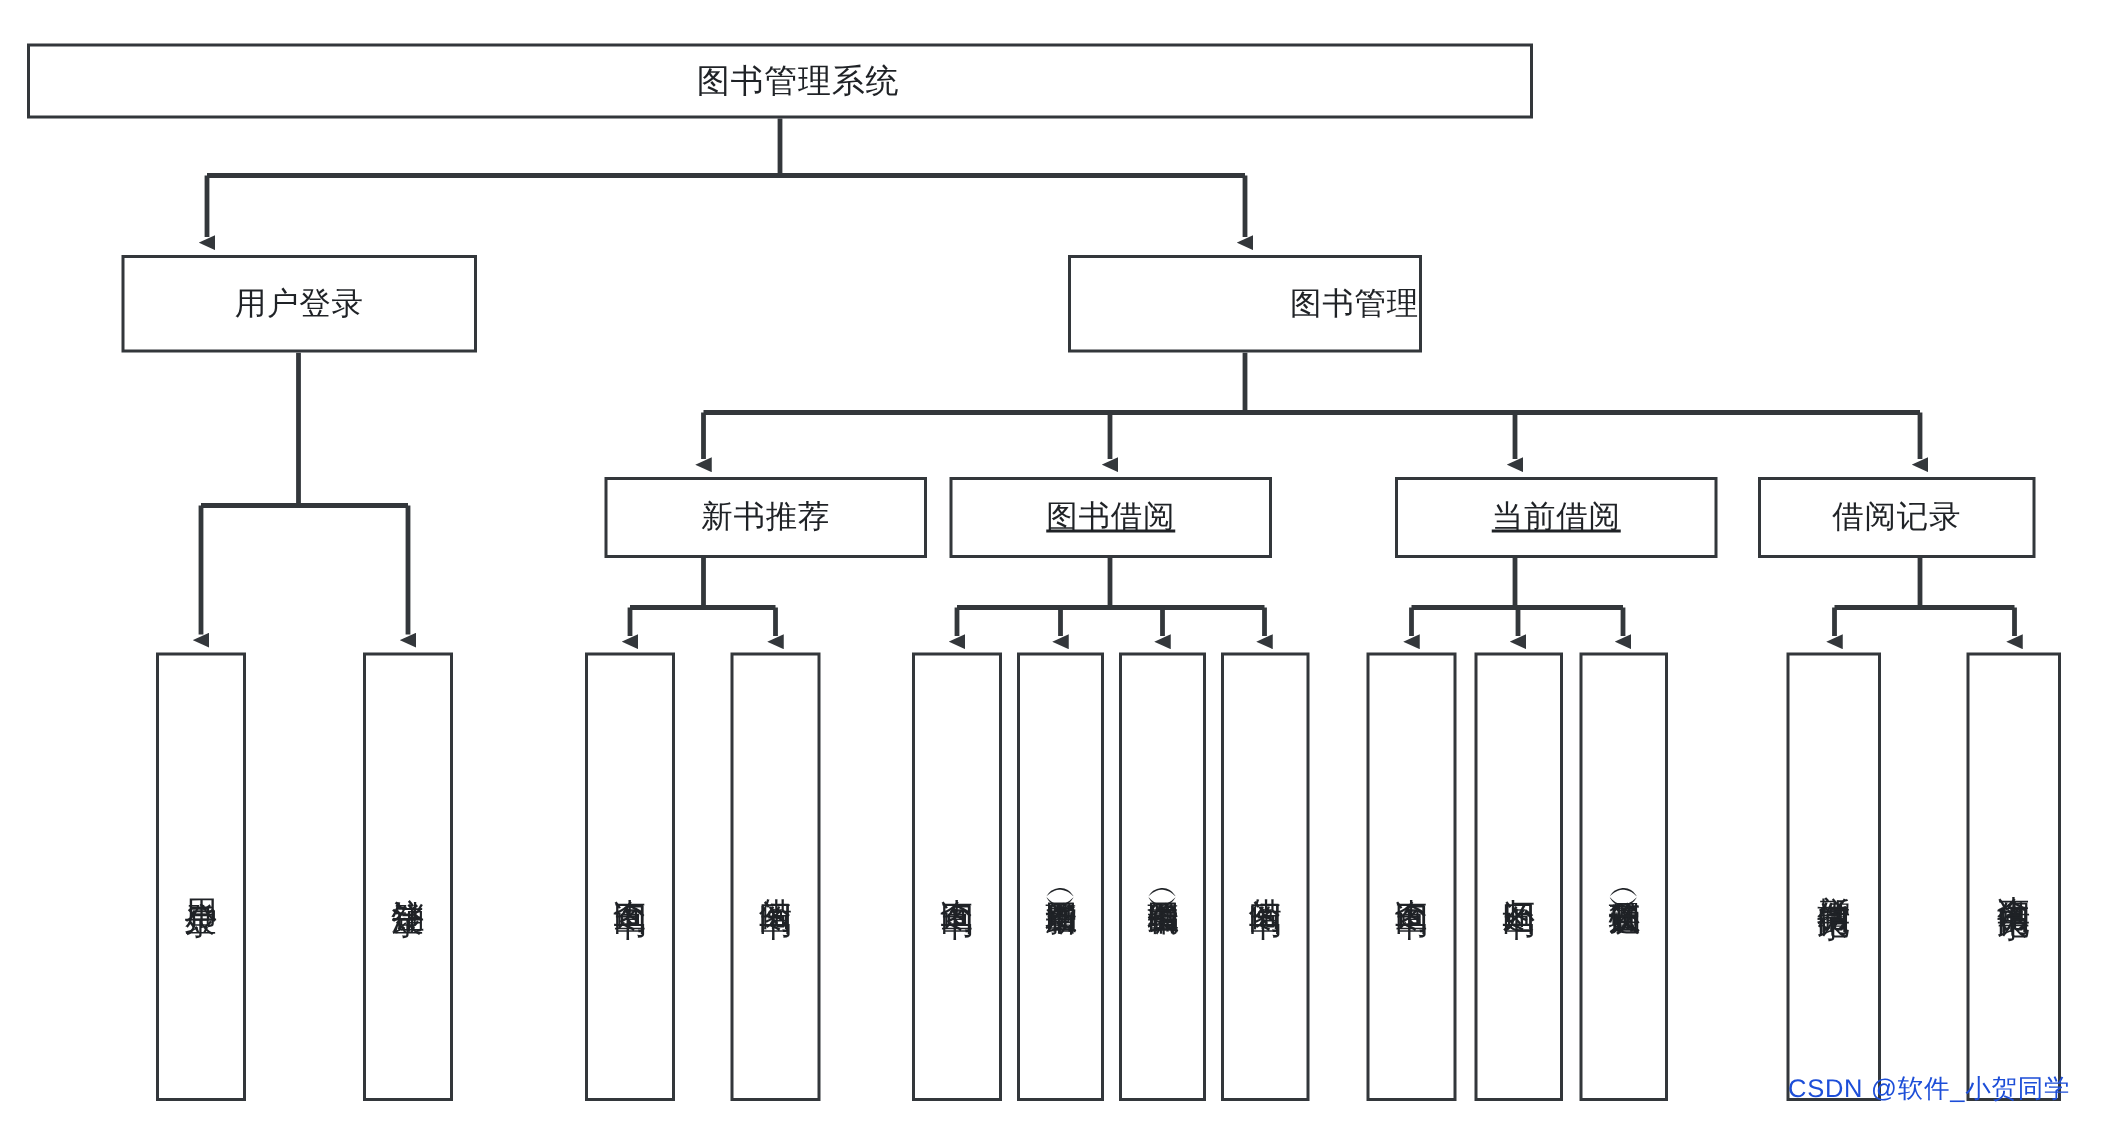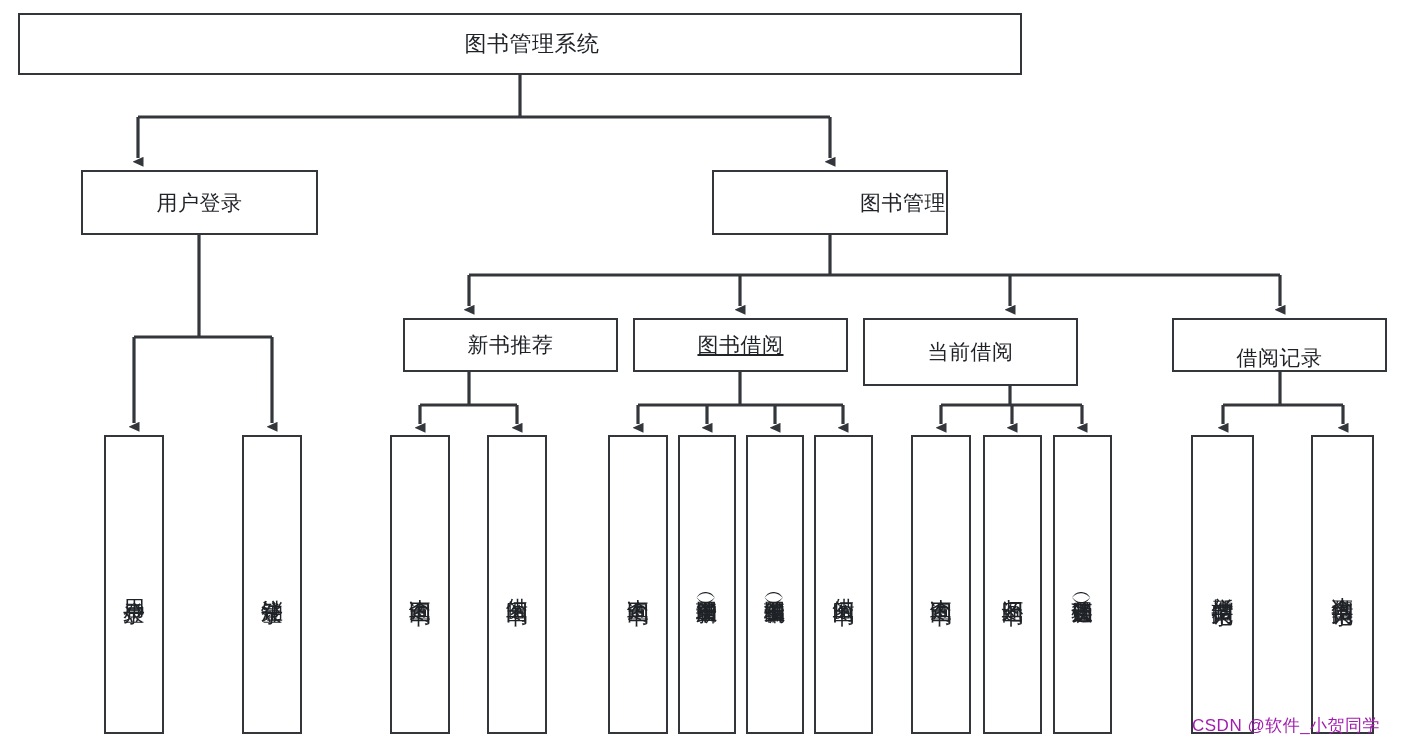--- a/index.html
+++ b/index.html
@@ -65,21 +65,21 @@
     line-height: 1.0;
     letter-spacing: 2px;
     white-space: nowrap;
   }
   .node.vert.tight .node-label {
     font-size: 21px;
     letter-spacing: 0px;
   }
   .watermark {
     position: absolute;
-    color: #a21caf;
+    color: #1d4ed8;
     font-size: 17px;
     letter-spacing: 0.5px;
     white-space: nowrap;
     z-index: 3;
   }
 </style>
 </head>
 <body>
 
 <div id="canvas">
@@ -128,41 +128,41 @@
       <path d="M1012,405 L1012,424" marker-end="url(#arrow)"></path>
       <path d="M1082,405 L1082,424" marker-end="url(#arrow)"></path>
 
       <path d="M1280,372 L1280,405"></path>
       <path d="M1223,405 L1343,405"></path>
       <path d="M1223,405 L1223,424" marker-end="url(#arrow)"></path>
       <path d="M1343,405 L1343,424" marker-end="url(#arrow)"></path>
     </g>
   </svg>
 
-  <div class="node root horiz" style="left:18px; top:13px; width:1004px; height:62px;padding-left:24px;">
+  <div class="node root horiz" style="left:18px; top:29px; width:1004px; height:50px;padding-left:24px;">
     <span class="node-label">图书管理系统</span>
   </div>
 
   <div class="node horiz" style="left:81px; top:170px; width:237px; height:65px;">
     <span class="node-label">用户登录</span>
   </div>
   <div class="node horiz" style="left:712px; top:170px; width:236px; height:65px;justify-content:flex-end;">
     <span class="node-label">图书管理</span>
   </div>
 
   <div class="node horiz" style="left:362px; top:318px; width:215px; height:54px;margin-left:41px;">
     <span class="node-label">新书推荐</span>
   </div>
   <div class="node horiz" style="left:633px; top:318px; width:215px; height:54px;text-decoration:underline;">
     <span class="node-label">图书借阅</span>
   </div>
-  <div class="node horiz" style="left:863px; top:318px; width:215px; height:68px;">
+  <div class="node horiz" style="left:930px; top:318px; width:215px; height:54px;text-decoration:underline;">
     <span class="node-label">当前借阅</span>
   </div>
-  <div class="node horiz" style="left:1172px; top:318px; width:215px; height:54px;align-items:flex-end;">
+  <div class="node horiz" style="left:1172px; top:318px; width:185px; height:54px;">
     <span class="node-label">借阅记录</span>
   </div>
 
   <div class="node vert" style="left:104px; top:435px; width:60px; height:299px;">
     <span class="node-label">用户登录</span>
   </div>
   <div class="node vert" style="left:242px; top:435px; width:60px; height:299px;">
     <span class="node-label">注销登录</span>
   </div>
   <div class="node vert" style="left:390px; top:435px; width:60px; height:299px;">

